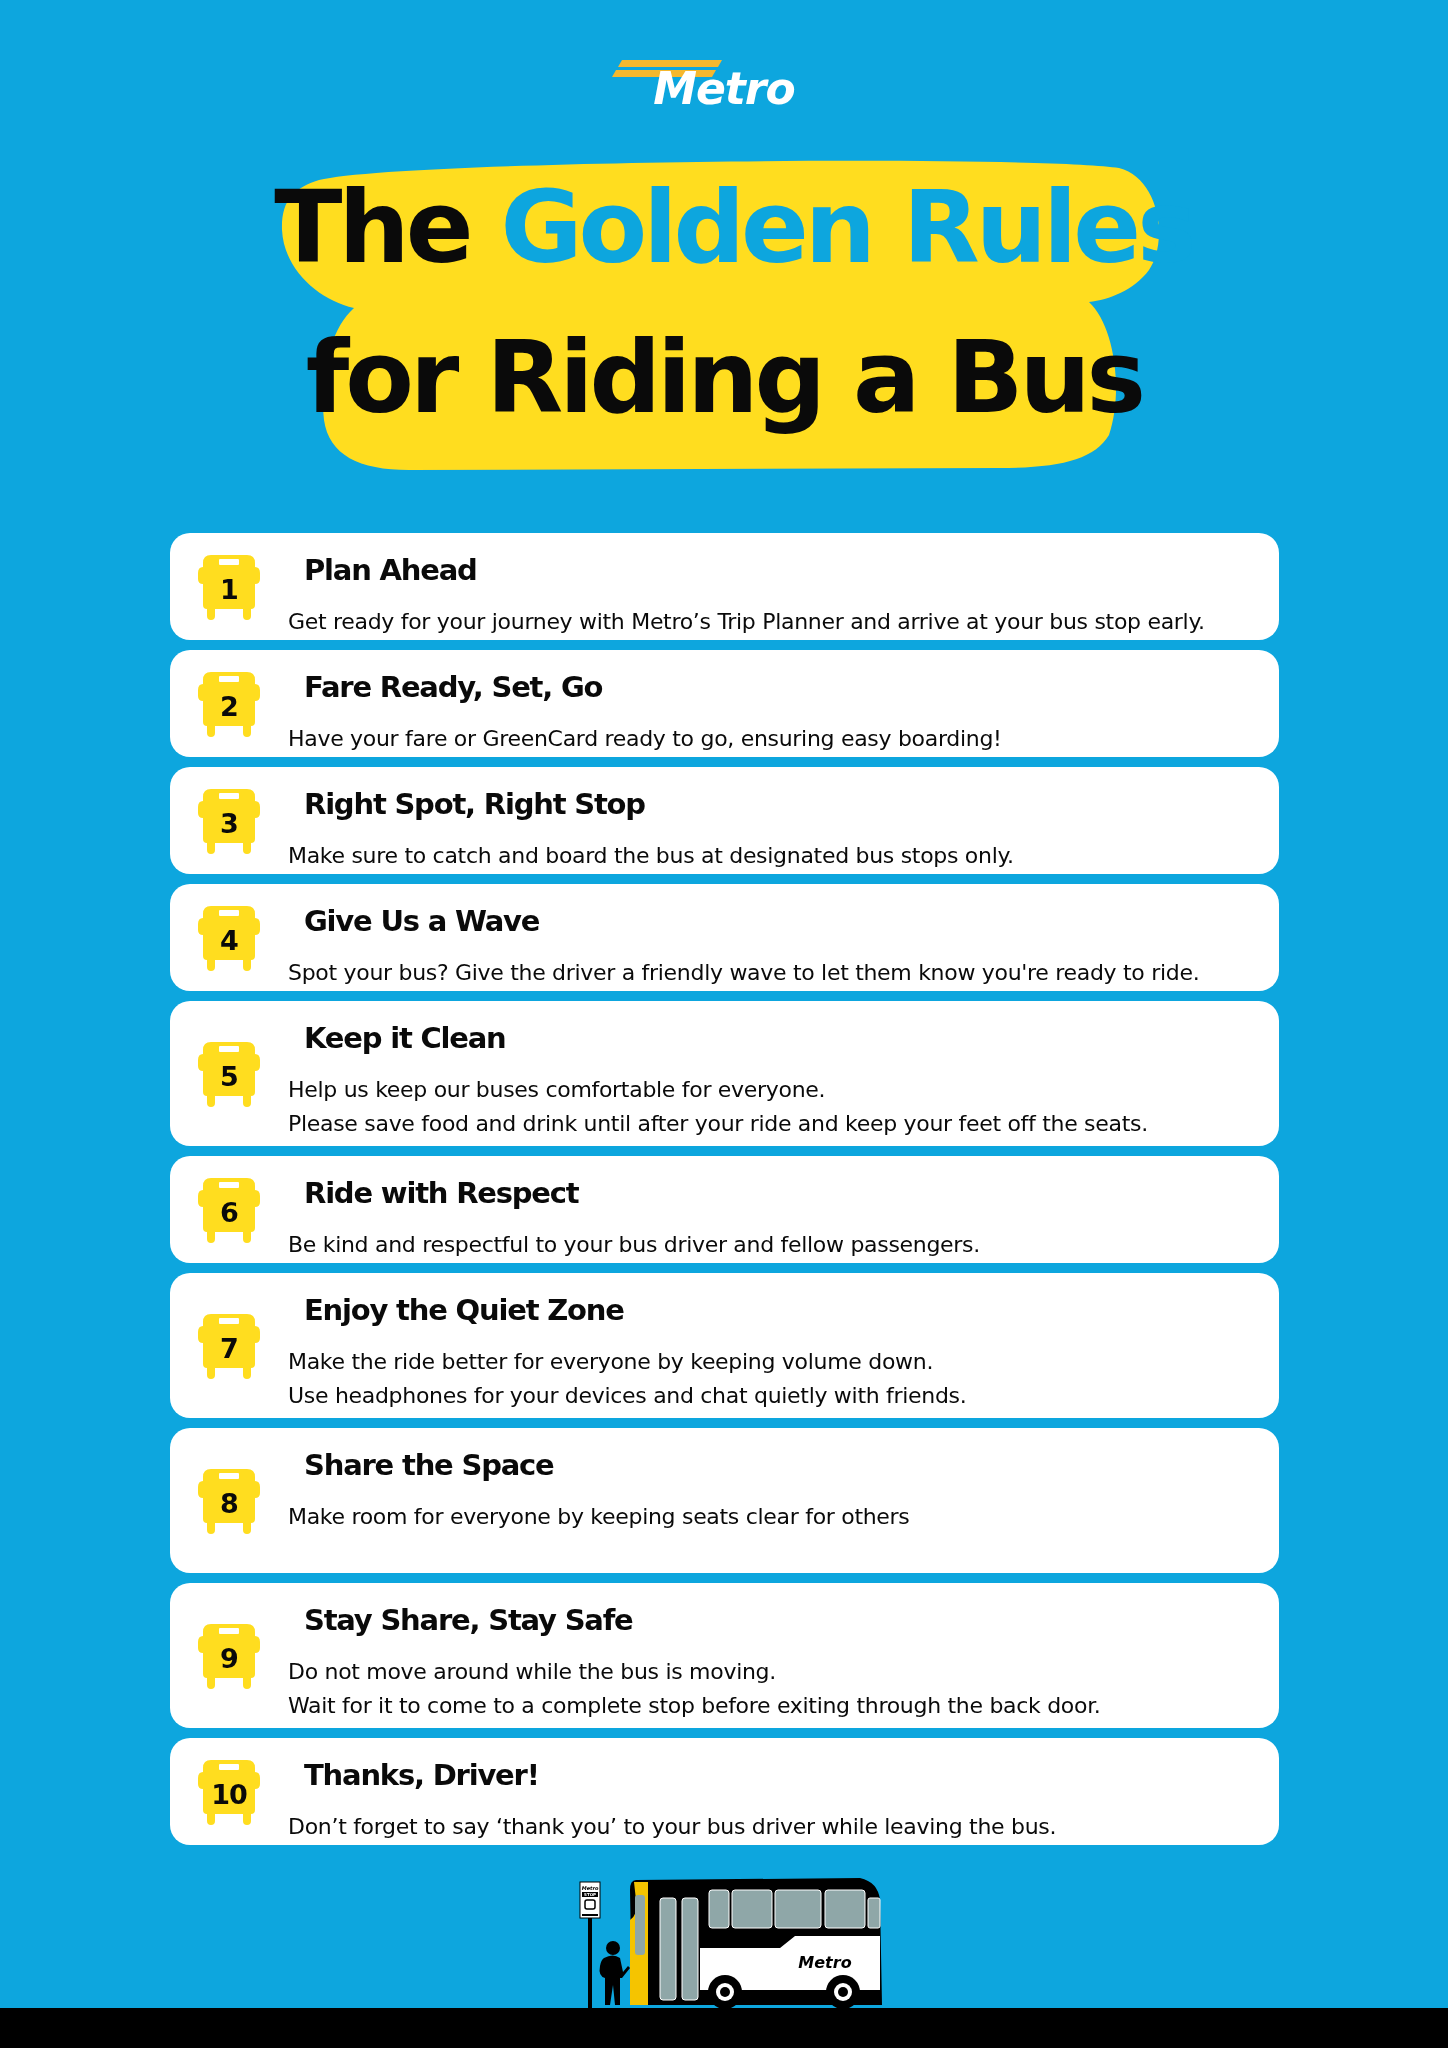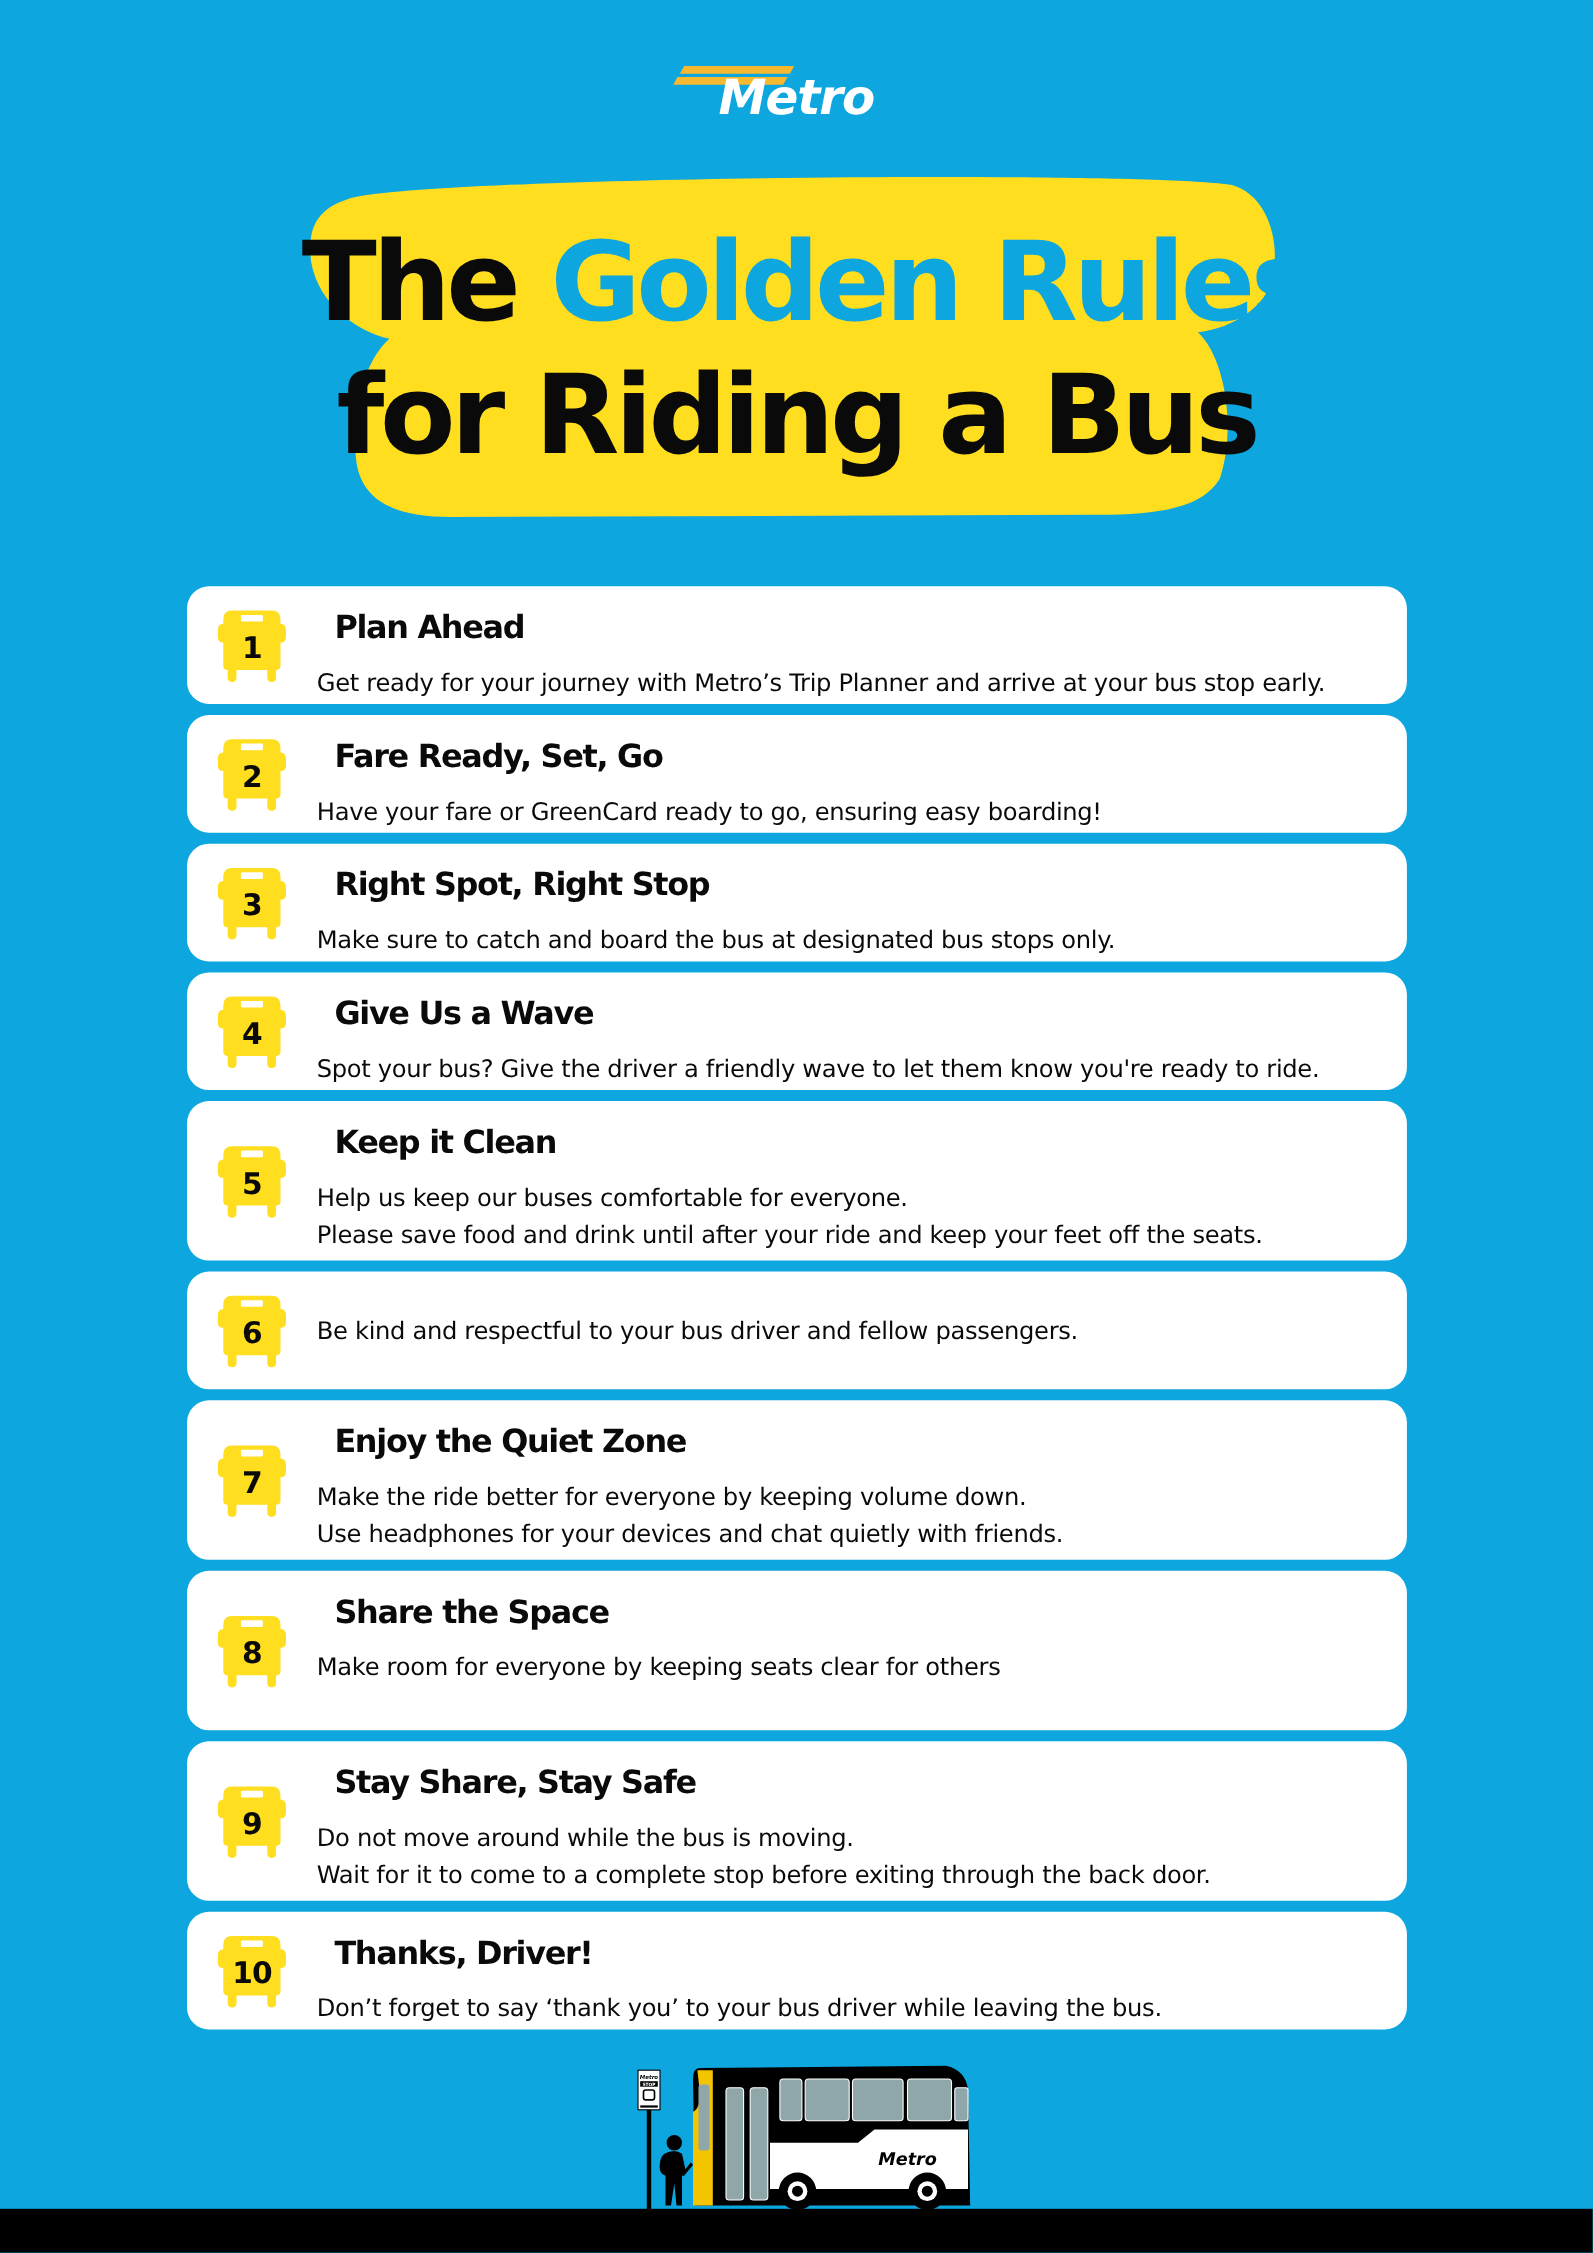--- a/index.html
+++ b/index.html
@@ -13,21 +13,21 @@
     position: absolute; left: 612px; top: 58px; width: 224px; height: 50px;
   }
   .title-blob {
     position: absolute; left: 279px; top: 150px; width: 886px; height: 322px;
   }
   .title-line {
     position: absolute; left: 0; width: 1448px; text-align: center;
     font-family: "DejaVu Sans", sans-serif; font-weight: bold;
     color: #0a0a0a; letter-spacing: -4px;
   }
-  .title-line.l1 { top: 197px; font-size: 100px; line-height: 120px; padding-left: 19px; }
+  .title-line.l1 { top: 168px; font-size: 100px; line-height: 120px; padding-left: 19px; }
   .title-line.l2 { top: 318px; font-size: 100px; line-height: 120px; }
   .title-line .accent { color: #0DA6DE; }
 
   .rules {
     position: absolute; left: 170px; top: 533px; width: 1109px;
   }
   .card {
     position: relative; background: #ffffff; border-radius: 20px;
     margin-bottom: 10px; display: flex; align-items: center;
   }
@@ -154,20 +154,21 @@
 
   <div class="card h1">
     <div class="badge">
       <svg width="64" height="68" viewBox="0 0 64 68">
           <path d="M14,2 H50 Q58,2 58,10 V14 Q63,14 63,20 V26 Q63,31 58,31 V52 Q58,56 54,56 V63 Q54,67 50,67 Q46,67 46,63 V56 H18 V63 Q18,67 14,67 Q10,67 10,63 V56 Q6,56 6,52 V31 Q1,31 1,26 V20 Q1,14 6,14 V10 Q6,2 14,2 Z" fill="#FFDD1F"></path>
           <rect x="22" y="6" width="20" height="6" rx="1" fill="#fff"></rect>
         </svg>
       <span class="num">6</span>
     </div>
     <div class="text">
+      <div class="rule-title">Ride with Respect</div>
       <div class="rule-line">Be kind and respectful to your bus driver and fellow passengers.</div>
     </div>
   </div>
 
   <div class="card h2">
     <div class="badge">
       <svg width="64" height="68" viewBox="0 0 64 68">
           <path d="M14,2 H50 Q58,2 58,10 V14 Q63,14 63,20 V26 Q63,31 58,31 V52 Q58,56 54,56 V63 Q54,67 50,67 Q46,67 46,63 V56 H18 V63 Q18,67 14,67 Q10,67 10,63 V56 Q6,56 6,52 V31 Q1,31 1,26 V20 Q1,14 6,14 V10 Q6,2 14,2 Z" fill="#FFDD1F"></path>
           <rect x="22" y="6" width="20" height="6" rx="1" fill="#fff"></rect>
         </svg>

